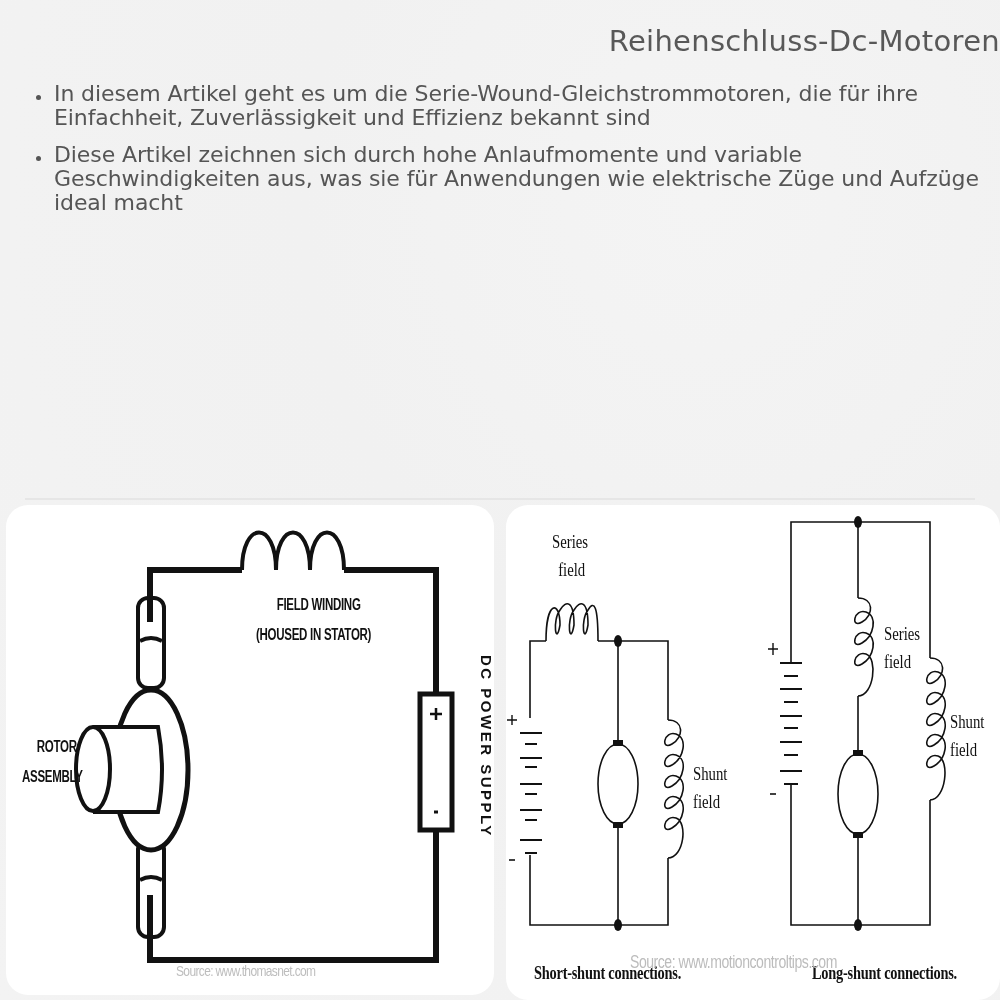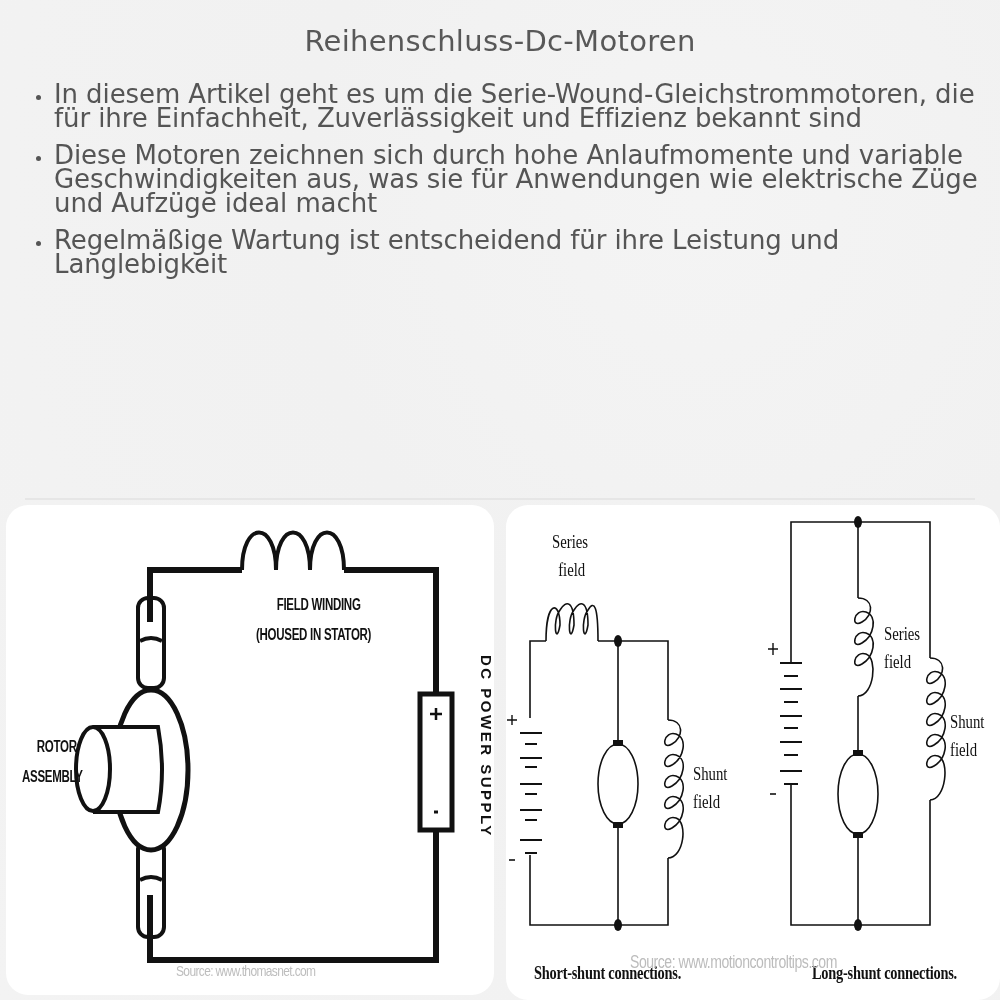--- a/index.html
+++ b/index.html
@@ -13,40 +13,40 @@
       background: radial-gradient(ellipse at 70% 20%, #f4f4f4 0%, #f1f1f1 40%, #f3f3f3 100%);
       position: relative;
       font-family: "DejaVu Sans", sans-serif;
       color: #555555;
     }
     .title {
       position: absolute;
       top: 24px;
       left: 0;
       width: 1000px;
-      text-align: center;
+      text-align: right;
       font-size: 29px;
       letter-spacing: 0.3px;
       color: #585858;
       font-weight: normal;
       margin: 0;
     }
     ul.bullets {
       position: absolute;
       top: 82px;
       left: 34px;
       width: 950px;
       margin: 0;
       padding: 0;
       list-style: none;
     }
     ul.bullets li {
       position: relative;
       padding-left: 20px;
-      font-size: 26px;
+      font-size: 22px;
       line-height: 24px;
       color: #555555;
       margin-bottom: 13px;
       letter-spacing: -0.1px;
     }
     ul.bullets li::before {
       content: "";
       position: absolute;
       left: 2px;
       top: 13px;
@@ -137,22 +137,21 @@
       letter-spacing: -0.4px;
     }
   </style>
 </head>
 <body>
 
 <h1 class="title">Reihenschluss-Dc-Motoren</h1>
 
 <ul class="bullets">
   <li>In diesem Artikel geht es um die Serie-Wound-Gleichstrommotoren, die für ihre Einfachheit, Zuverlässigkeit und Effizienz bekannt sind</li>
-  <li>Diese Motoren zeichnen sich durch hohe Anlaufmomente und variable Geschwindigkeiten aus, was sie für Anwendungen wie elektrische Züge und Aufzüge ideal macht</li>
-  <li>Regelmäßige Wartung ist entscheidend für ihre Leistung und Langlebigkeit</li>
+  <li>Diese Artikel zeichnen sich durch hohe Anlaufmomente und variable Geschwindigkeiten aus, was sie für Anwendungen wie elektrische Züge und Aufzüge ideal macht</li>
 </ul>
 
 <div class="divider"></div>
 
 <div class="panel panel-left"></div>
 <svg width="500" height="1000" viewBox="0 0 500 1000">
   <g fill="none" stroke="#111" stroke-linecap="butt">
 
     <path d="M150 622 L150 570 L242 570" stroke-width="6"></path>
 

